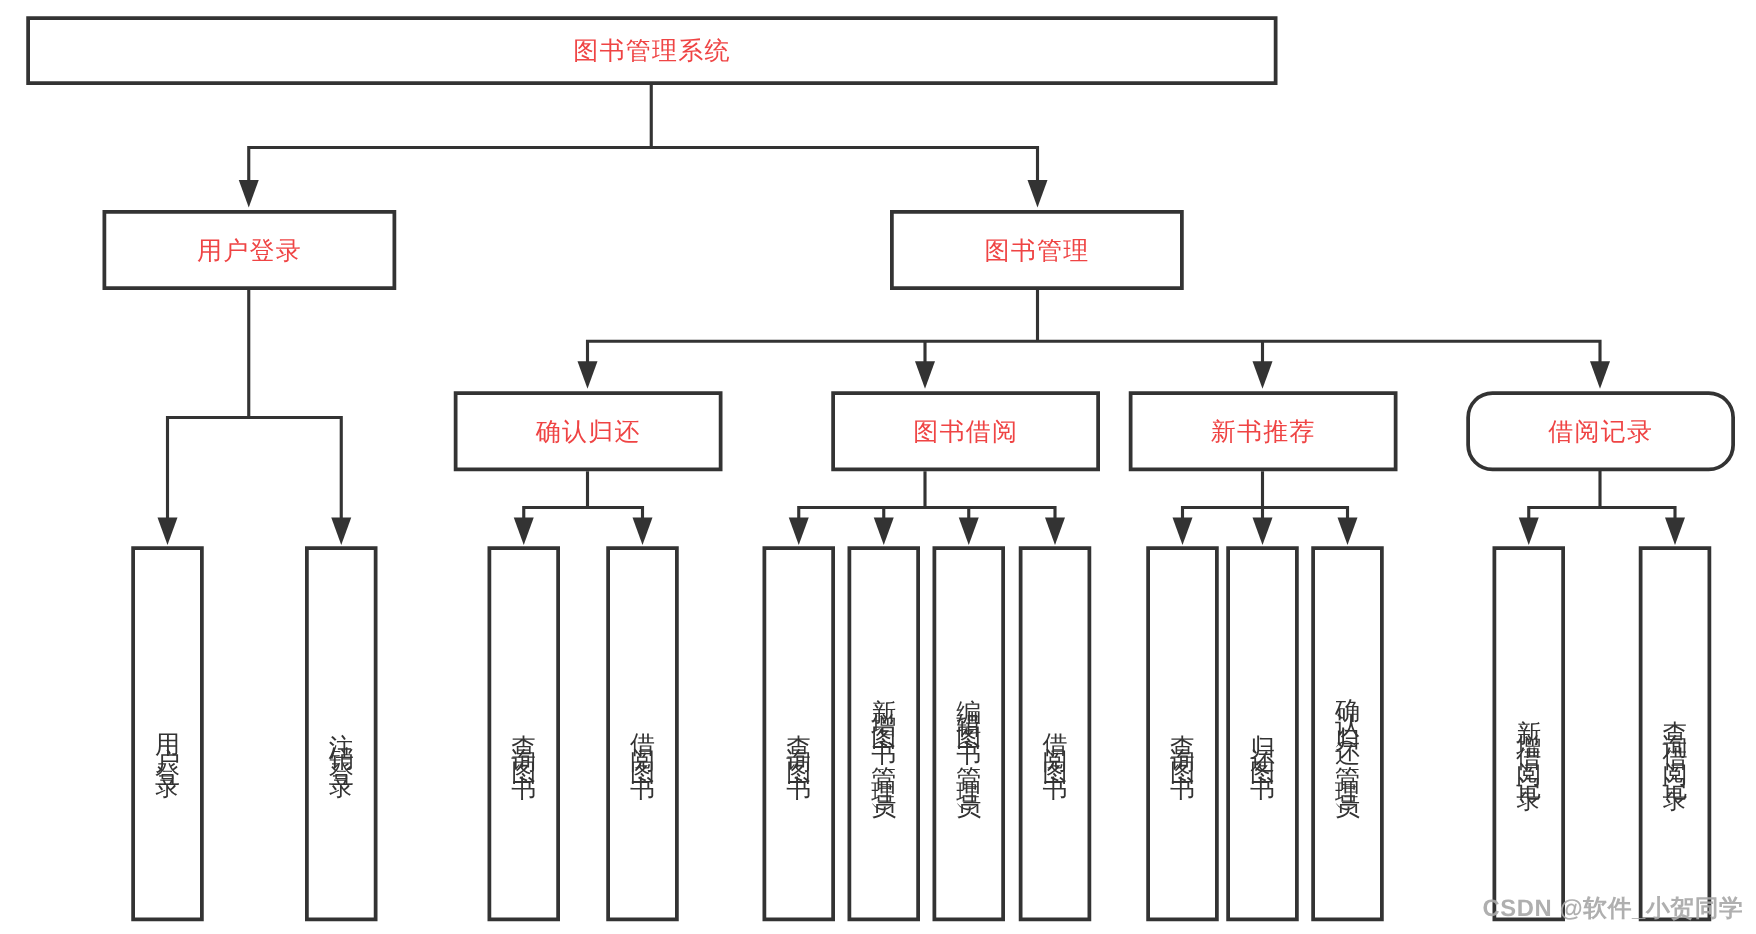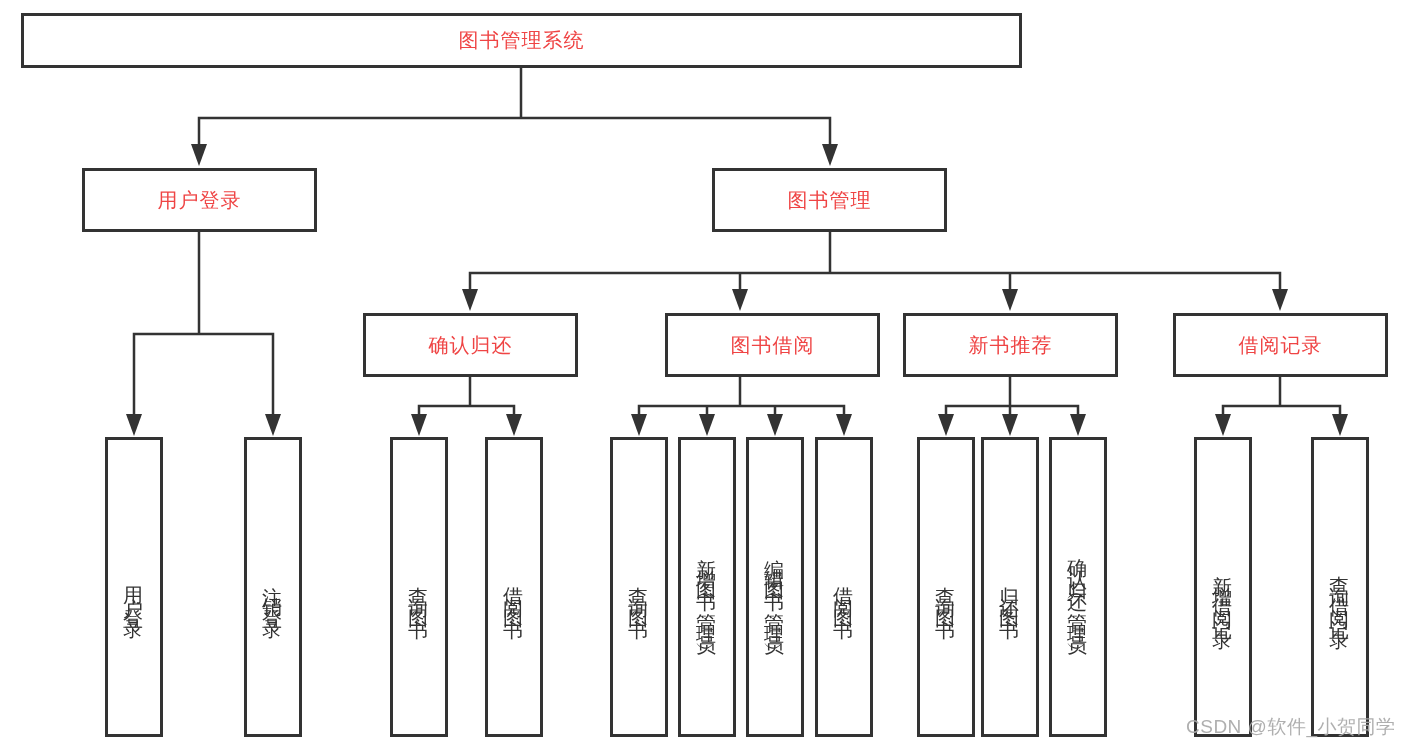--- a/index.html
+++ b/index.html
@@ -40,37 +40,38 @@
     color: #333333;
     letter-spacing: 11px;
     margin-bottom: -11px;
     white-space: nowrap;
   }
   .root-box   { left: 21px;  top: 13px;  width: 1001px; height: 55px; }
   .lvl1-a     { left: 82px;  top: 168px; width: 235px;  height: 64px; }
   .lvl1-b     { left: 712px; top: 168px; width: 235px;  height: 64px; }
   .lvl2       { top: 313px;  width: 215px; height: 64px; }
   .lvl2-a { left: 363px; }  .lvl2-b { left: 633px; margin-left: 32px; }
-  .lvl2-c { left: 903px; }  .lvl2-d { left: 1173px; }
+  .lvl2-c { left: 903px; }  .lvl2-d { left: 1173px; border-radius: 21px; }
   .leaf       { top: 437px;  width: 58px; height: 300px; }
   .leaf-1  { left: 105px; }  .leaf-2  { left: 244px; }
   .leaf-3  { left: 390px; }  .leaf-4  { left: 485px; }
   .leaf-5  { left: 610px; }  .leaf-6  { left: 678px; }
   .leaf-7  { left: 746px; }  .leaf-8  { left: 815px; }
   .leaf-9  { left: 917px; }  .leaf-10 { left: 981px; }
   .leaf-11 { left: 1049px; } .leaf-12 { left: 1194px; }
   .leaf-13 { left: 1311px; }
   .watermark {
     position: absolute;
     left: 1186px; top: 714px;
     font-size: 19px;
     color: rgba(168,168,168,0.92);
     letter-spacing: 0.5px;
     white-space: nowrap;
     z-index: 10;
+    font-weight: bold;
   }
   .seg { stroke: #333333; stroke-width: 2.5; fill: none; stroke-linecap: square; }
   .arr { fill: #333333; stroke: none; }
 </style>
 </head>
 <body>
 
 <div class="canvas">
 
   <svg class="connectors" viewBox="0 0 1405 747" xmlns="http://www.w3.org/2000/svg">

